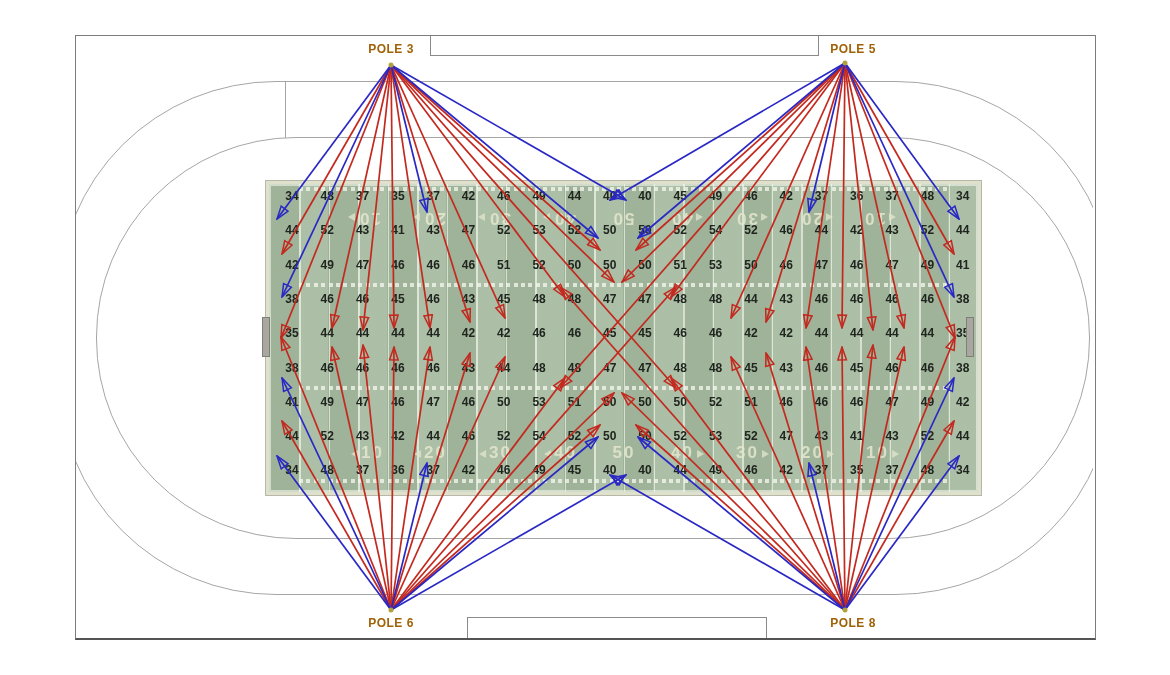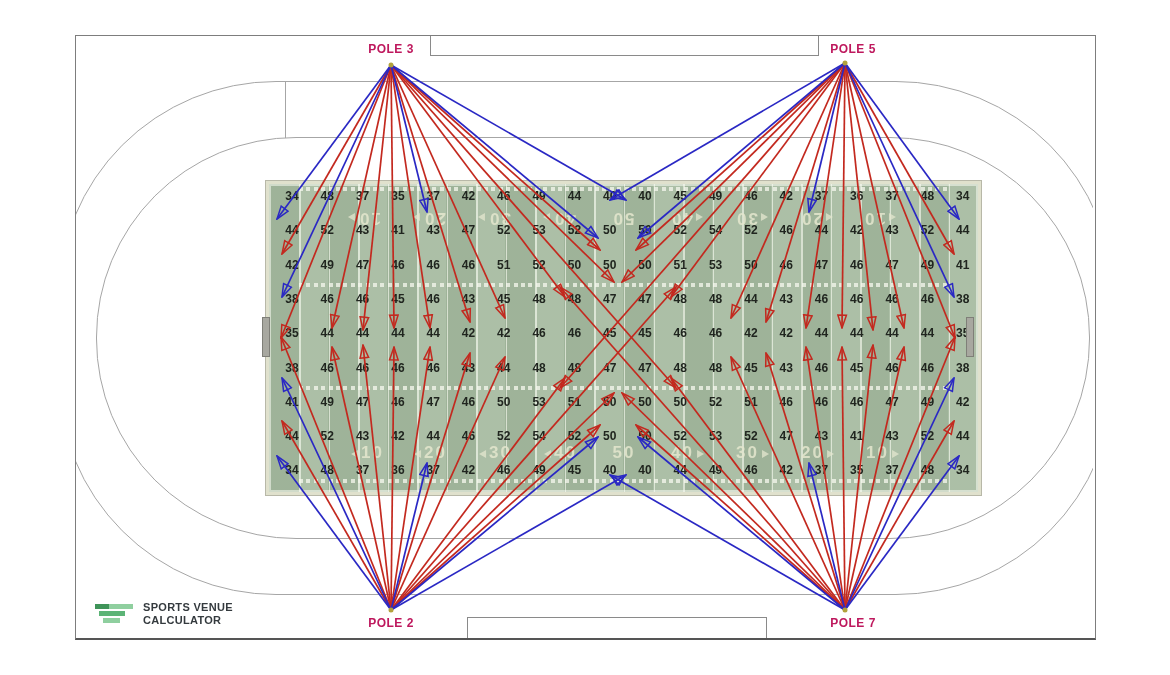--- a/index.html
+++ b/index.html
@@ -33,21 +33,21 @@
      border-bottom:4px solid transparent;vertical-align:middle;margin:0 3px;opacity:0.9;}
   .tri-left{border-right:7px solid rgba(228,230,206,0.85);}
   .tri-right{border-left:7px solid rgba(228,230,206,0.85);}
   .gridnum{position:absolute;transform:translate(-50%,-50%);font-size:12px;font-weight:bold;
      color:#20251f;z-index:6;white-space:nowrap;}
   .goalbar{position:absolute;width:6px;height:38px;background:#a8a8a0;border:1px solid #7f7f78;z-index:7;}
   
   #arrow-svg{position:absolute;left:0;top:0;z-index:8;}
   
   .pole-label{position:absolute;transform:translateX(-50%);font-size:12px;font-weight:bold;
-     color:#be185d;letter-spacing:0.5px;z-index:9;white-space:nowrap;}
+     color:#a16207;letter-spacing:0.5px;z-index:9;white-space:nowrap;}
   .pole-dot{position:absolute;width:5px;height:5px;border-radius:50%;background:#b2a23c;
      transform:translate(-50%,-50%);z-index:9;}
   
   #logo{position:absolute;left:95px;top:601px;z-index:9;display:flex;align-items:center;}
   #logo-bars{position:relative;width:42px;height:24px;}
   #logo-bars .bar{position:absolute;height:5px;}
   #logo-text{margin-left:6px;font-size:11px;font-weight:bold;color:#343a3e;line-height:1.15;letter-spacing:0.3px;}
 </style>
 </head>
 <body>
@@ -361,32 +361,20 @@
       <line x1="845" y1="610" x2="809" y2="463" stroke="#2a28c4" stroke-width="1.7" marker-end="url(#mk-blue)"></line>
       <line x1="845" y1="610" x2="638" y2="437" stroke="#2a28c4" stroke-width="1.7" marker-end="url(#mk-blue)"></line>
       <line x1="845" y1="610" x2="610" y2="475" stroke="#2a28c4" stroke-width="1.7" marker-end="url(#mk-blue)"></line>
     </svg>
 
   <div id="poles-layer">
       <div class="pole-label" style="left: 391px; top: 42px;">POLE 3</div>
       <div class="pole-dot" style="left: 391px; top: 65px;"></div>
       <div class="pole-label" style="left: 853px; top: 42px;">POLE 5</div>
       <div class="pole-dot" style="left: 845px; top: 63px;"></div>
-      <div class="pole-label" style="left: 391px; top: 616px;">POLE 2</div>
+      <div class="pole-label" style="left: 391px; top: 616px;">POLE 6</div>
       <div class="pole-dot" style="left: 391px; top: 610px;"></div>
-      <div class="pole-label" style="left: 853px; top: 616px;">POLE 7</div>
+      <div class="pole-label" style="left: 853px; top: 616px;">POLE 8</div>
       <div class="pole-dot" style="left: 845px; top: 610px;"></div>
     </div>
 
-  <div id="logo">
-    <div id="logo-bars">
-      <div class="bar" style="left: 0px; top: 2px; width: 14px; background: rgb(63, 148, 89);"></div>
-      <div class="bar" style="left: 14px; top: 2px; width: 24px; background: rgb(143, 207, 159);"></div>
-      <div class="bar" style="left: 4px; top: 9px; width: 26px; background: rgb(92, 180, 118);"></div>
-      <div class="bar" style="left: 8px; top: 16px; width: 17px; background: rgb(143, 207, 159);"></div>
-    </div>
-    <div id="logo-text">
-      <div>SPORTS VENUE</div>
-      <div>CALCULATOR</div>
-    </div>
-  </div>
 
 </div>
 
 </body></html>

